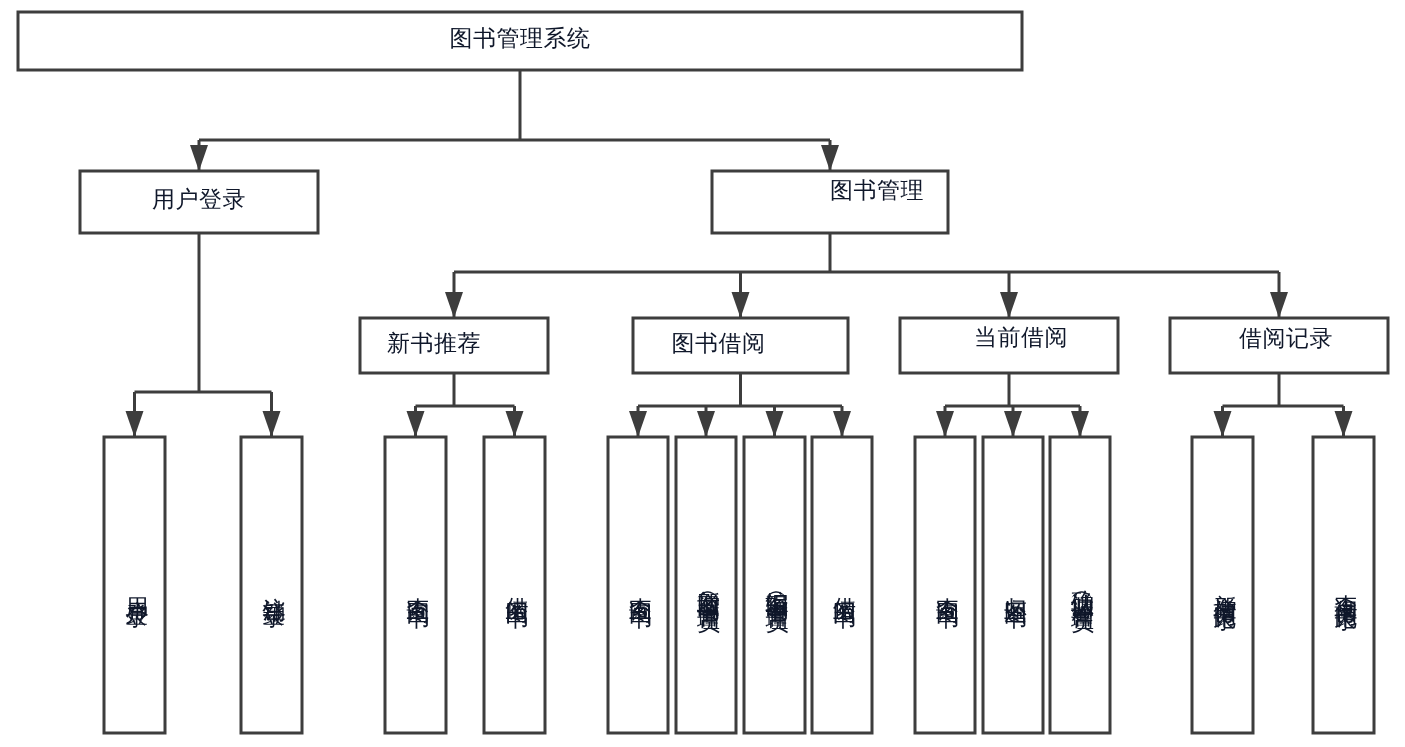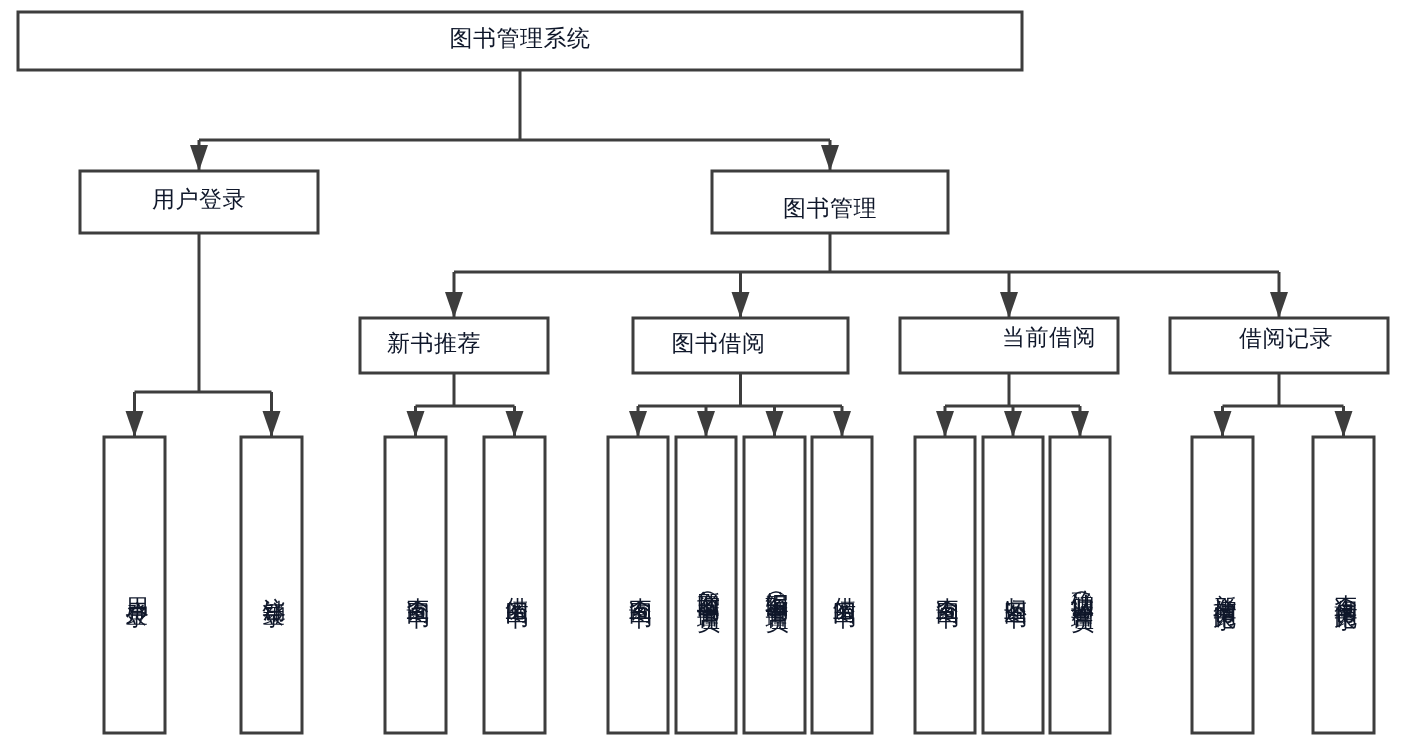--- a/index.html
+++ b/index.html
@@ -155,31 +155,31 @@
       <line x1="1222.5" y1="406" x2="1222.5" y2="437" class="connector"></line>
       <polygon points="1213.5,411 1231.5,411 1222.5,437" class="arrow-head"></polygon>
       <line x1="1343.5" y1="406" x2="1343.5" y2="437" class="connector"></line>
       <polygon points="1334.5,411 1352.5,411 1343.5,437" class="arrow-head"></polygon>
     </svg>
   <div id="label-layer">
       <div class="node-label horizontal" style="left: 18px; top: 12px; width: 1004px; height: 58px;">图书管理系统</div>
       <div class="hit-area" style="left: 18px; top: 12px; width: 1004px; height: 58px;"></div>
       <div class="node-label horizontal" style="left: 80px; top: 171px; width: 238px; height: 62px;">用户登录</div>
       <div class="hit-area" style="left: 80px; top: 171px; width: 238px; height: 62px;"></div>
-      <div class="node-label horizontal" style="left: 712px; top: 188px; width: 236px; height: 46px;">图书管理</div>
+      <div class="node-label horizontal" style="left: 712px; top: 170px; width: 236px; height: 46px; padding-left: 47px;">图书管理</div>
       <div class="hit-area" style="left: 712px; top: 171px; width: 236px; height: 62px;"></div>
       <div class="node-label vertical" style="left: 104px; top: 437px; width: 61px; height: 296px;">用户登录</div>
       <div class="hit-area" style="left: 104px; top: 437px; width: 61px; height: 296px;"></div>
       <div class="node-label vertical" style="left: 241px; top: 437px; width: 61px; height: 296px;">注销登录</div>
       <div class="hit-area" style="left: 241px; top: 437px; width: 61px; height: 296px;"></div>
       <div class="node-label horizontal" style="left: 360px; top: 318px; width: 148px; height: 55px;">新书推荐</div>
       <div class="hit-area" style="left: 360px; top: 318px; width: 188px; height: 55px;"></div>
       <div class="node-label horizontal" style="left: 633px; top: 318px; width: 171px; height: 55px;">图书借阅</div>
       <div class="hit-area" style="left: 633px; top: 318px; width: 215px; height: 55px;"></div>
-      <div class="node-label horizontal" style="left: 940px; top: 318px; width: 218px; height: 43px;">当前借阅</div>
+      <div class="node-label horizontal" style="left: 912px; top: 318px; width: 218px; height: 43px;">当前借阅</div>
       <div class="hit-area" style="left: 900px; top: 318px; width: 218px; height: 55px;"></div>
       <div class="node-label horizontal" style="left: 1170px; top: 314px; width: 218px; height: 53px; padding-left: 7px;">借阅记录</div>
       <div class="hit-area" style="left: 1170px; top: 318px; width: 218px; height: 55px;"></div>
       <div class="node-label vertical" style="left: 385px; top: 437px; width: 61px; height: 296px;">查询图书</div>
       <div class="hit-area" style="left: 385px; top: 437px; width: 61px; height: 296px;"></div>
       <div class="node-label vertical" style="left: 484px; top: 437px; width: 61px; height: 296px;">借阅图书</div>
       <div class="hit-area" style="left: 484px; top: 437px; width: 61px; height: 296px;"></div>
       <div class="node-label vertical" style="left: 608px; top: 437px; width: 60px; height: 296px;">查询图书</div>
       <div class="hit-area" style="left: 608px; top: 437px; width: 60px; height: 296px;"></div>
       <div class="node-label vertical" style="left: 676px; top: 437px; width: 60px; height: 296px;">新增图书（管理员）</div>

